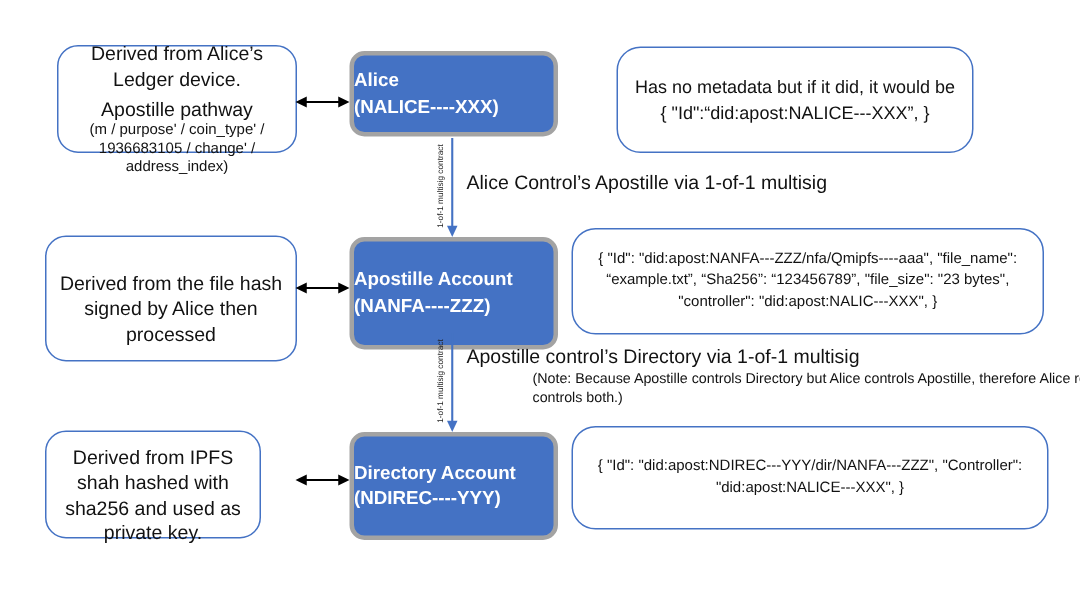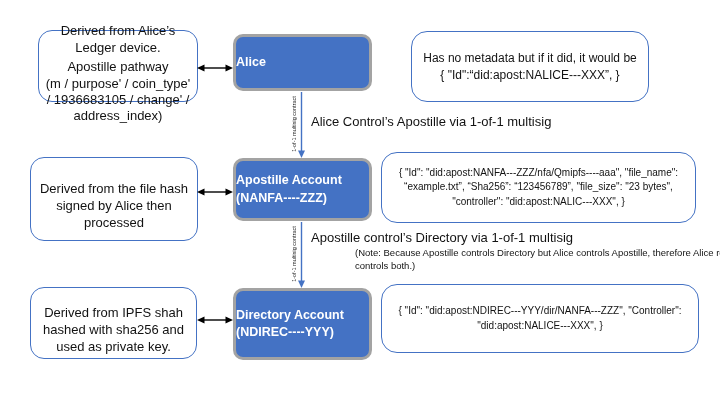--- a/index.html
+++ b/index.html
@@ -6,21 +6,21 @@
   body { width:720px; height:405px; font-family:"Liberation Sans", sans-serif; overflow:hidden; }
   .canvas { position:relative; width:720px; height:405px; background:#ffffff; }
 
   .note-box {
     position:absolute; background:#ffffff; border:1.6px solid #4472C4; border-radius:14px;
     display:flex; flex-direction:column; align-items:center; justify-content:center;
     text-align:center; box-sizing:border-box; padding:4px 6px; color:#121212;
   }
   .note-title { font-size:13px; line-height:1.3;margin-top:15px; }
   .note-sub { font-size:13px; margin-top:3px; line-height:1.25; }
-  .note-detail { font-size:13px; line-height:1.25; }
+  .note-detail { font-size:10px; line-height:1.25; }
 
   .account-box {
     position:absolute; background:#4472C4; border:3px solid #a3a3a3; border-radius:10px;
     color:#ffffff; font-weight:bold; font-size:12.5px; line-height:1.4;
     display:flex; flex-direction:column; align-items:flex-start; justify-content:center;
     text-align:center; box-sizing:border-box;
   }
 
   .meta-box {
     position:absolute; background:#ffffff; border:1.6px solid #4472C4; border-radius:16px;
@@ -50,20 +50,21 @@
   </div>
 
   <svg style="left:196px; top:62px;" width="38" height="12" viewBox="0 0 38 12">
     <line x1="6" y1="6" x2="32" y2="6" stroke="#000" stroke-width="1.4"></line>
     <polygon points="1,6 8.5,2.4 8.5,9.6" fill="#000"></polygon>
     <polygon points="37,6 29.5,2.4 29.5,9.6" fill="#000"></polygon>
   </svg>
 
   <div class="account-box" style="left:233px; top:34px; width:139px; height:57px;">
     <div>Alice</div>
+    <div>(NALICE----XXX)</div>
   </div>
 
   <div class="meta-box meta-large" style="left:383px; top:31px; width:238px; height:71px;margin-left:28px;">
     <div>Has no metadata but if it did, it would be</div>
     <div>{ "Id":“did:apost:NALICE---XXX”, }</div>
   </div>
 
   <svg style="left:297px; top:92px;" width="9" height="66" viewBox="0 0 9 66">
     <line x1="4.5" y1="0" x2="4.5" y2="59" stroke="#4472C4" stroke-width="1.4"></line>
     <polygon points="4.5,66 1,58.5 8,58.5" fill="#4472C4"></polygon>
@@ -74,38 +75,38 @@
   <div class="note-box" style="left:30px; top:157px; width:168px; height:84px;">
     <div class="note-title">Derived from the file hash signed by Alice then processed</div>
   </div>
 
   <svg style="left:196px; top:186px;" width="38" height="12" viewBox="0 0 38 12">
     <line x1="6" y1="6" x2="32" y2="6" stroke="#000" stroke-width="1.4"></line>
     <polygon points="1,6 8.5,2.4 8.5,9.6" fill="#000"></polygon>
     <polygon points="37,6 29.5,2.4 29.5,9.6" fill="#000"></polygon>
   </svg>
 
-  <div class="account-box" style="left:233px; top:158px; width:139px; height:63px;">
+  <div class="account-box" style="left:233px; top:158px; width:139px; height:75px;">
     <div>Apostille Account</div>
     <div>(NANFA----ZZZ)</div>
   </div>
 
   <div class="meta-box meta-small" style="left:381px; top:152px; width:315px; height:71px;">
     <div>{ "Id": "did:apost:NANFA---ZZZ/nfa/Qmipfs----aaa", "file_name": “example.txt”, “Sha256”: “123456789”, "file_size": "23 bytes", "controller": "did:apost:NALIC---XXX", }</div>
   </div>
 
   <svg style="left:297px; top:222px;" width="9" height="66" viewBox="0 0 9 66">
     <line x1="4.5" y1="0" x2="4.5" y2="59" stroke="#4472C4" stroke-width="1.4"></line>
     <polygon points="4.5,66 1,58.5 8,58.5" fill="#4472C4"></polygon>
   </svg>
   <div class="v-label" style="left:262px; top:251px; width:64px;">1-of-1 multisig contract</div>
   <div class="connector-label" style="left:311px; top:230px;">Apostille control’s Directory via 1-of-1 multisig</div>
   <div class="connector-note" style="left:311px; top:247px; width:392px;margin-left:44px;">(Note: Because Apostille controls Directory but Alice controls Apostille, therefore Alice really controls both.)</div>
 
-  <div class="note-box" style="left:30px; top:287px; width:167px; height:72px;">
+  <div class="note-box" style="left:30px; top:287px; width:144px; height:72px;">
     <div class="note-title">Derived from IPFS shah hashed with sha256 and used as private key.</div>
   </div>
 
   <svg style="left:196px; top:314px;" width="38" height="12" viewBox="0 0 38 12">
     <line x1="6" y1="6" x2="32" y2="6" stroke="#000" stroke-width="1.4"></line>
     <polygon points="1,6 8.5,2.4 8.5,9.6" fill="#000"></polygon>
     <polygon points="37,6 29.5,2.4 29.5,9.6" fill="#000"></polygon>
   </svg>
 
   <div class="account-box" style="left:233px; top:288px; width:139px; height:72px;">

